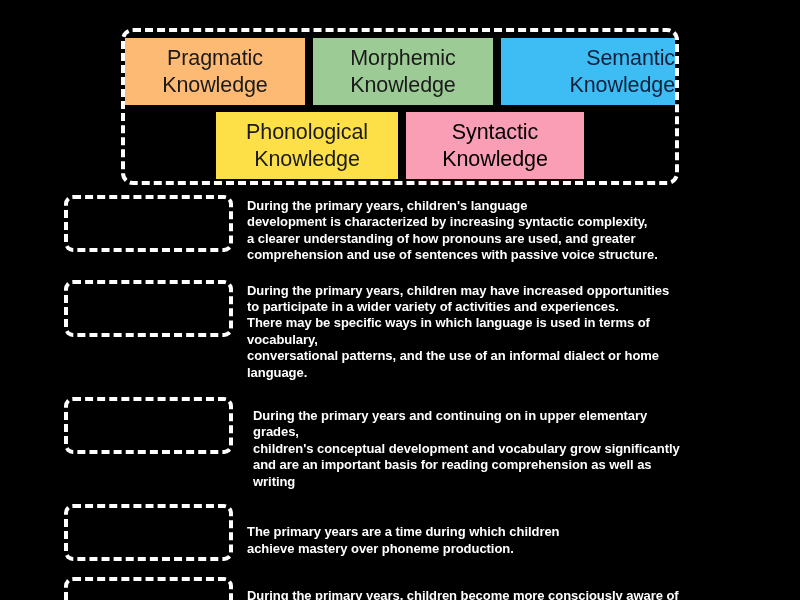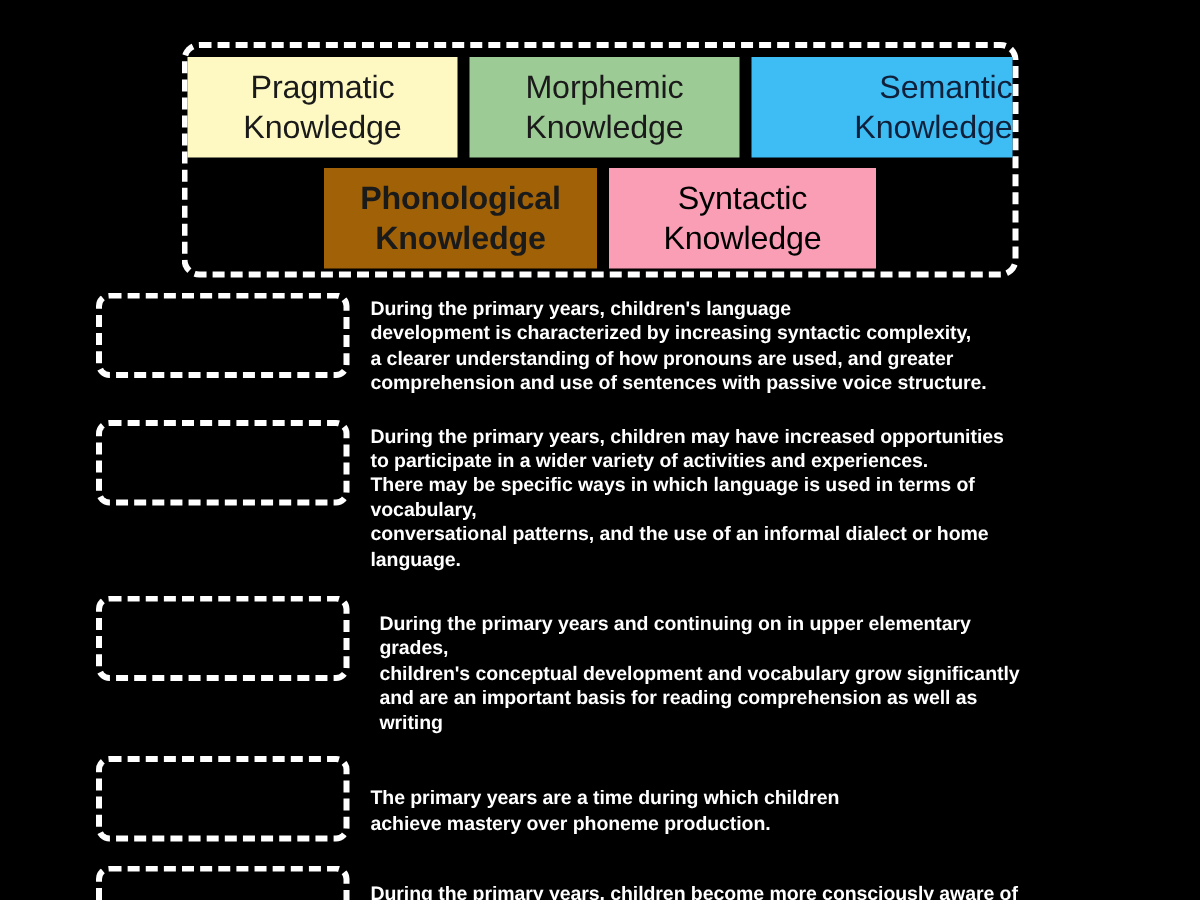--- a/index.html
+++ b/index.html
@@ -104,36 +104,36 @@
   .r3 .answer-text { padding-top: 11px; margin-left: 20px; }
   .r4 .answer-text { padding-top: 20px; }
   .r5 .answer-text { padding-top: 11px; }
 </style>
 </head>
 <body style="background-color: rgb(0, 0, 0);">
 
 <div id="tile-bank">
 
   <div class="tile-row" id="tile-row-1">
-    <div class="tile tile-w1" style="background-color: #fef9c3; color: rgb(26, 26, 26);">
+    <div class="tile tile-w1" style="background-color: #fdba74; color: rgb(26, 26, 26);">
       <span class="tile-l1">Pragmatic</span>
       <span class="tile-l2">Knowledge</span>
     </div>
     <div class="tile tile-w2" style="background-color: rgb(157, 203, 150); color: rgb(26, 26, 26); text-align: right;">
       <span class="tile-l1">Morphemic</span>
       <span class="tile-l2">Knowledge</span>
     </div>
     <div class="tile tile-w3" style="background-color: rgb(62, 189, 245); color: rgb(16, 32, 58);">
       <span class="tile-l1">Semantic</span>
       <span class="tile-l2">Knowledge</span>
     </div>
   </div>
 
   <div class="tile-row" id="tile-row-2">
-    <div class="tile tile-w4" style="background-color: #a16207; color: rgb(26, 26, 26); font-weight: bold;">
+    <div class="tile tile-w4" style="background-color: #fde047; color: rgb(26, 26, 26);">
       <span class="tile-l1">Phonological</span>
       <span class="tile-l2">Knowledge</span>
     </div>
     <div class="tile tile-w5" style="background-color: rgb(250, 158, 181); color: #000000;">
       <span class="tile-l1">Syntactic</span>
       <span class="tile-l2">Knowledge</span>
     </div>
   </div>
 
 </div>

